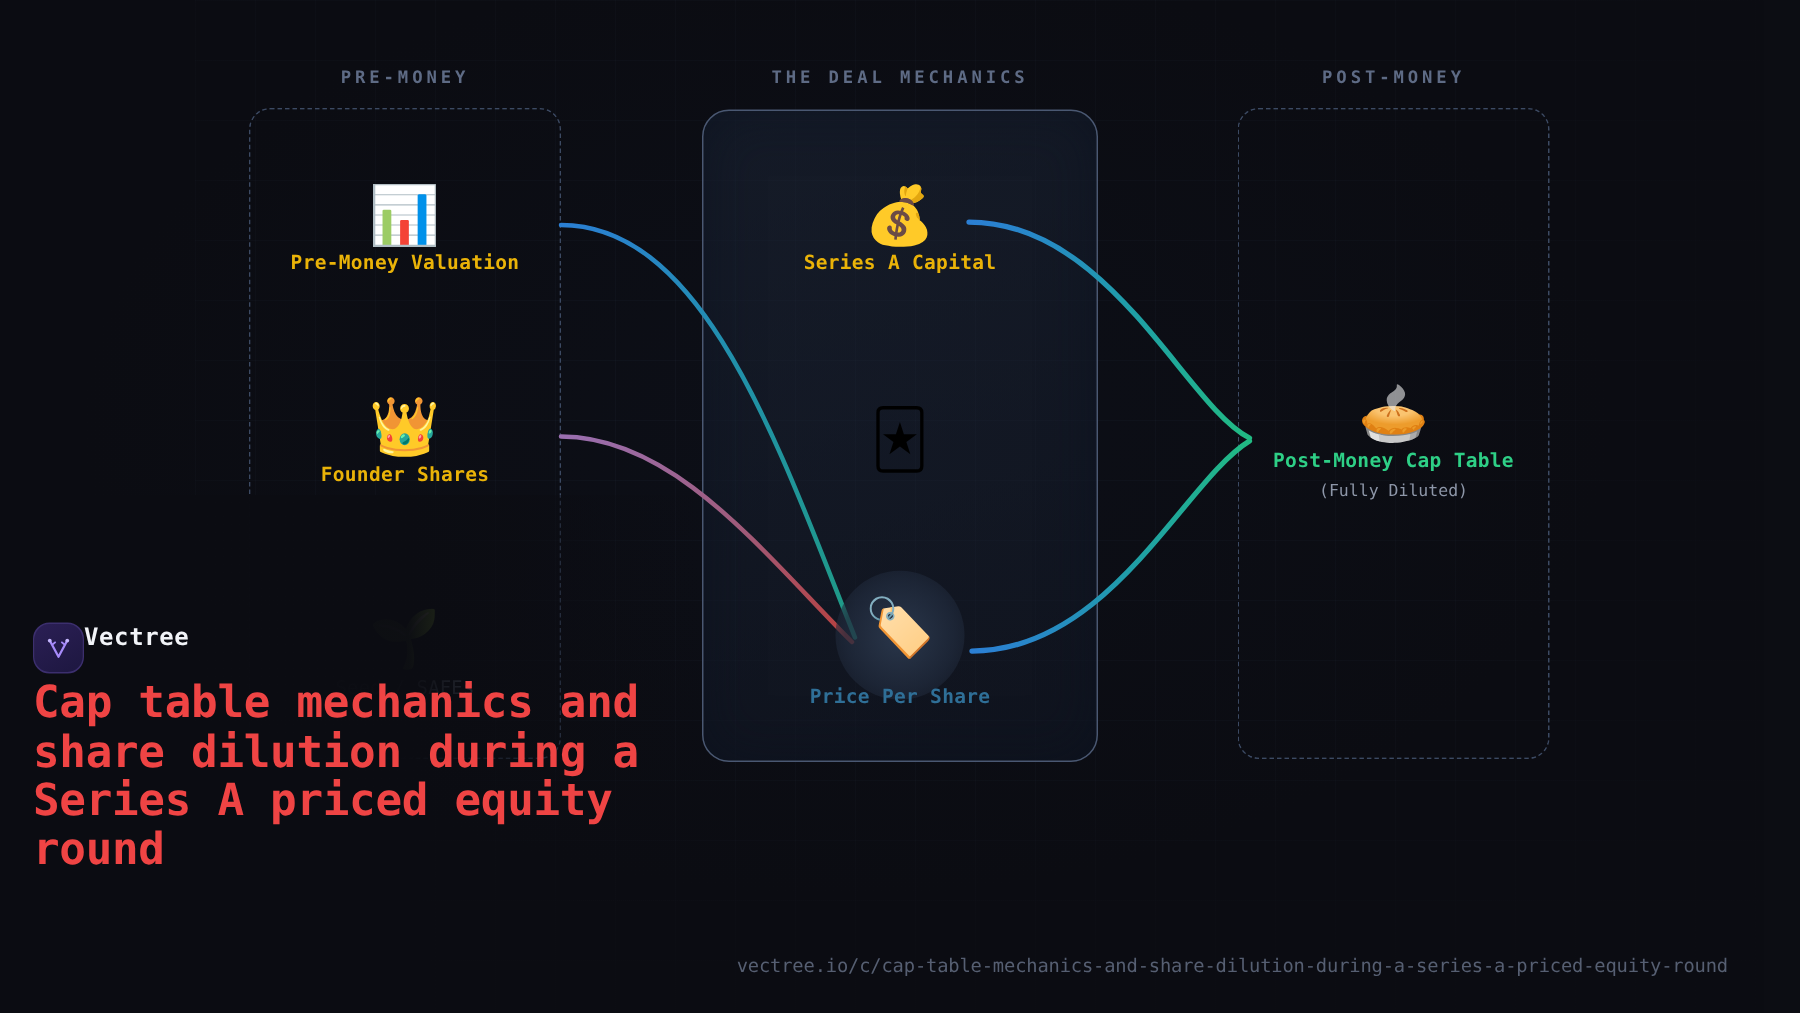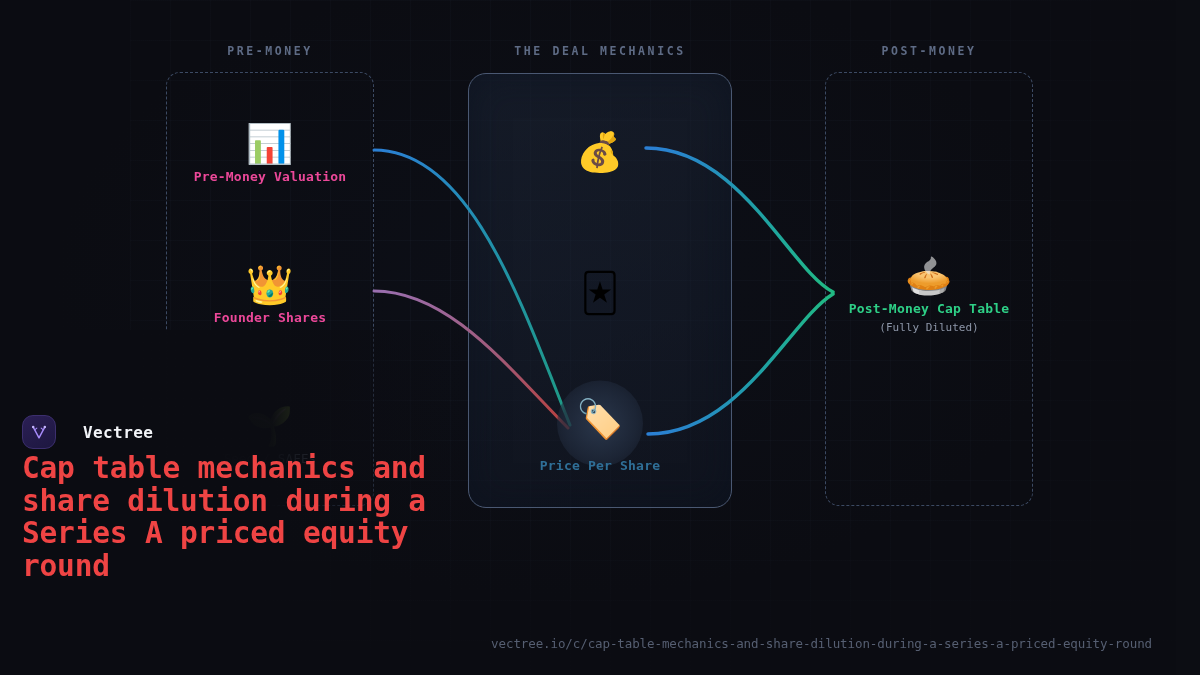--- a/index.html
+++ b/index.html
@@ -78,21 +78,21 @@
   .node .glyph {
     font-size:38px;
     line-height:46px;
     display:block;
     font-family:"DejaVu Sans", sans-serif;
   }
   .node .nlabel {
     display:block;
     font-size:13px;
     font-weight:700;
-    color:#ec4899;
+    color:#eab308;
     letter-spacing:.2px;
     margin-top:2px;
     white-space:nowrap;
   }
   .node .nsub {
     display:block;
     font-size:11px;
     color:#8d96a8;
     margin-top:5px;
     white-space:nowrap;
@@ -116,21 +116,21 @@
     position:absolute;
     left:0; top:330px;
     width:470px; height:345px;
     background:linear-gradient(to right, rgba(11,12,18,1) 0%, rgba(11,12,18,.985) 58%, rgba(11,12,18,0) 100%);
     pointer-events:none;
   }
 
   #brand {
     position:absolute;
     left:22px; top:415px;
-    display:flex; align-items:center; gap:27px;
+    display:flex; gap:0;
   }
   #brand-logo {
     width:34px; height:34px; border-radius:11px;
     background:linear-gradient(150deg,#2b1f55 0%,#1d1740 100%);
     border:1px solid #3c2f6e;
     display:flex; align-items:center; justify-content:center;
   }
   #brand-name {
     font-size:16px; font-weight:700; color:#f2f4f8; letter-spacing:.4px;
   }
@@ -224,20 +224,21 @@
       <div class="node" style="left: 270px; top: 293px;">
         <span class="glyph">👑</span>
         <span class="nlabel">Founder Shares</span>
       </div>
       <div class="node muted" style="left: 270px; top: 434px;">
         <span class="glyph">🌱</span>
         <span class="nlabel">Seed / SAFEs</span>
       </div>
       <div class="node" style="left: 600px; top: 152px;">
         <span class="glyph">💰</span>
+        <span class="nlabel">Series A Capital</span>
       </div>
       <div class="node" style="left: 600px; top: 293px;">
         <span class="glyph">🃏</span>
       </div>
       <div class="node accent-blue" style="left: 600px; top: 434px;">
         <div class="node-halo"></div>
         <span class="glyph">🏷️</span>
         <span class="nlabel">Price Per Share</span>
       </div>
       <div class="node accent-green" style="left: 929px; top: 293px;">

